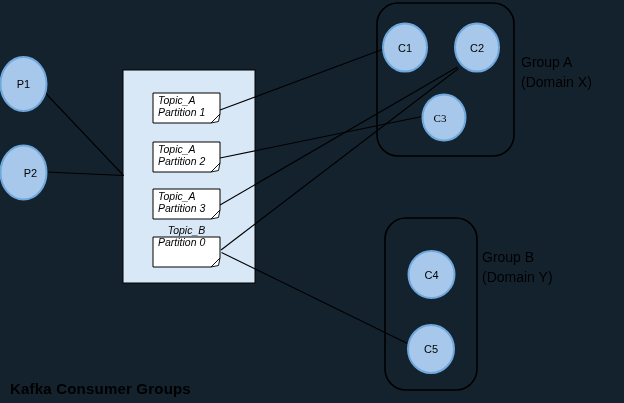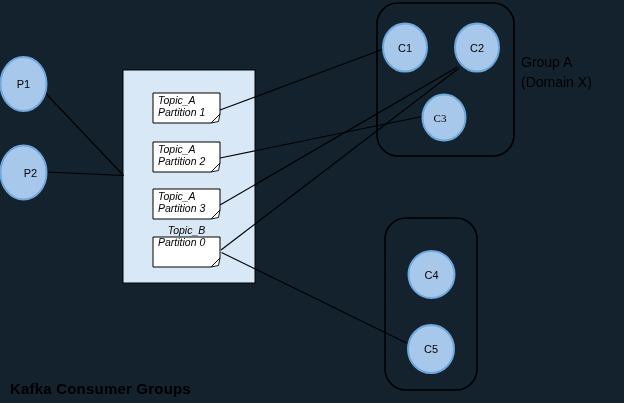--- a/index.html
+++ b/index.html
@@ -121,17 +121,19 @@
   <div class="lbl part-lbl" style="left:158px; top:225px;text-align:right;">
     <span>Topic_B</span>
     <span>Partition 0</span>
   </div>
 
   <div class="lbl group-lbl" style="left:521px; top:53px;">
     <span>Group A</span>
     <span>(Domain X)</span>
   </div>
   <div class="lbl group-lbl" style="left:482px; top:248px;">
+    <span>Group B</span>
+    <span>(Domain Y)</span>
   </div>
 
   <div class="lbl title-lbl" style="left:10px; top:380px;">Kafka Consumer Groups</div>
 
 </div>
 
 </body></html>

